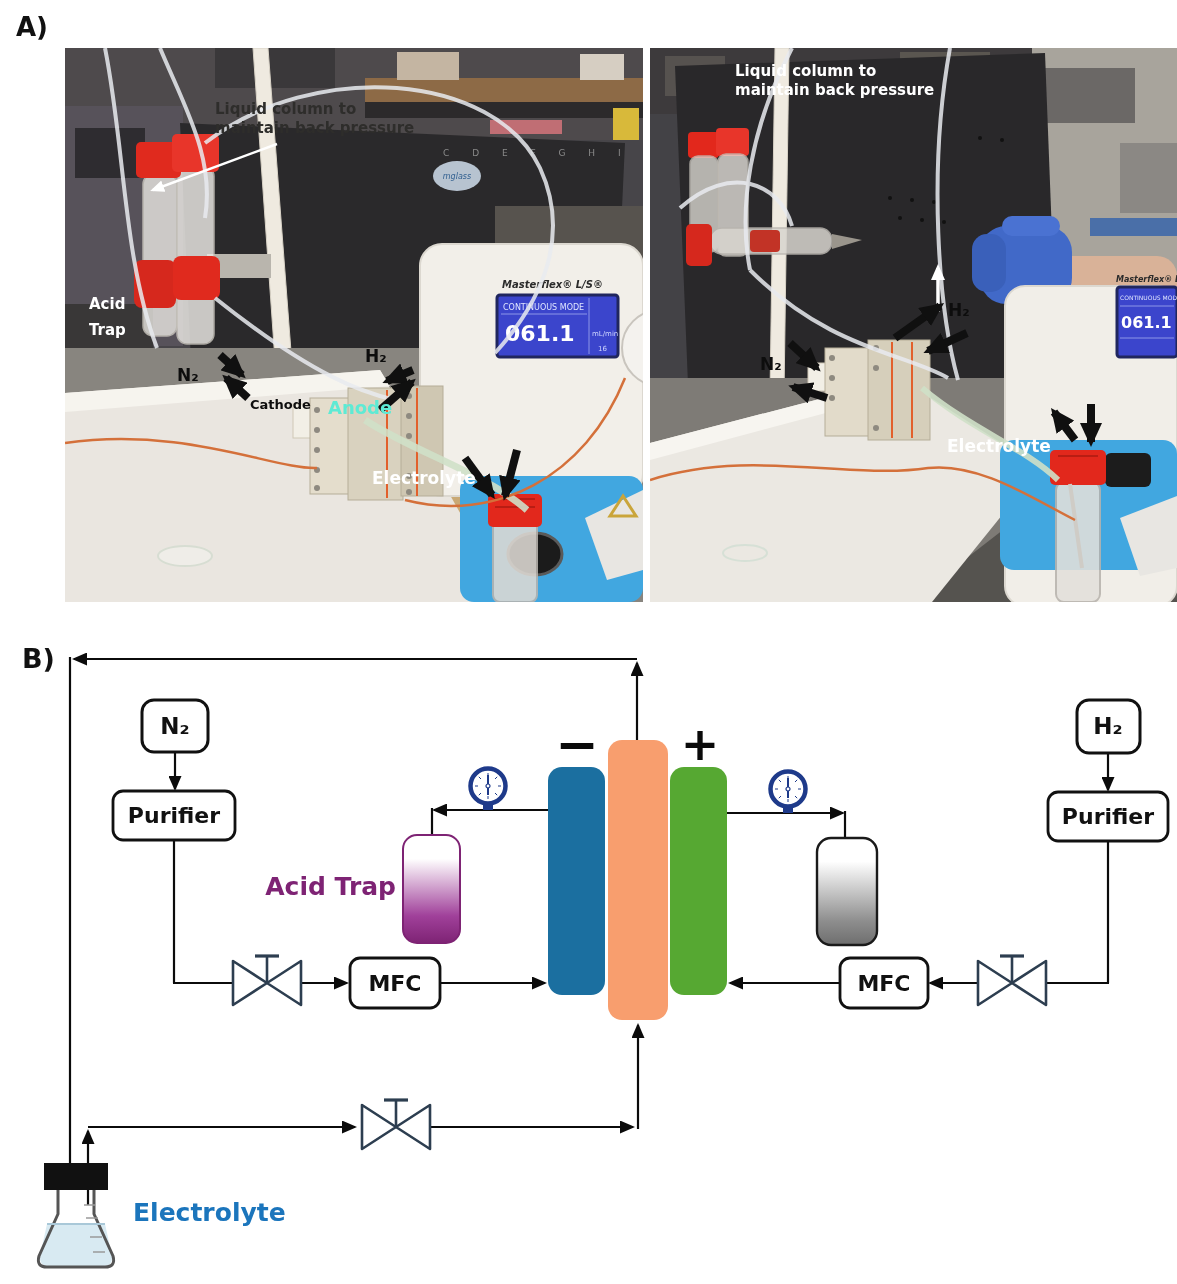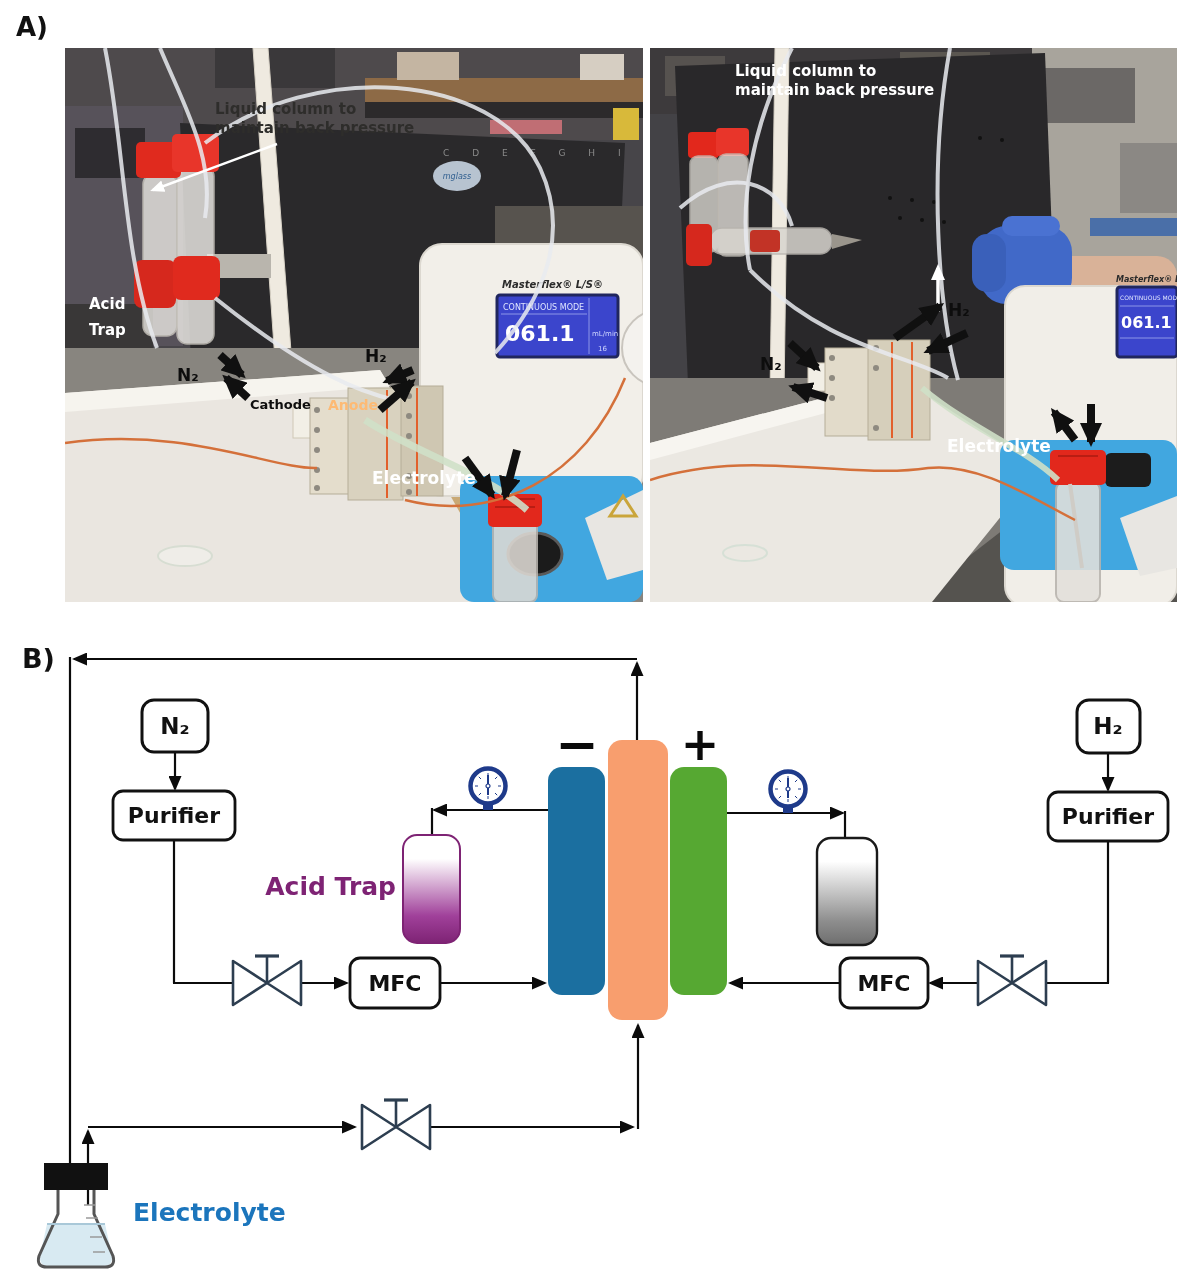--- a/index.html
+++ b/index.html
@@ -145,21 +145,21 @@
     <div class="lbl center dark" style="left:150px;top:52px;width:232px;font-size:15px;">
       <div>Liquid column to</div>
       <div>maintain back pressure</div>
     </div>
     <div class="lbl white" style="left:24px;top:247px;font-size:15px;">
       <div>Acid</div>
       <div style="margin-top:7px;">Trap</div>
     </div>
     <div class="lbl" style="left:112px;top:317px;font-size:17px;color:#0d0d0d;">N₂</div>
     <div class="lbl" style="left:185px;top:349px;font-size:13px;color:#0d0d0d;">Cathode</div>
-    <div class="lbl" style="left:263px;top:349px;font-size:14px;color:#fdba74;">Anode</div>
+    <div class="lbl" style="left:263px;top:349px;font-size:18px;color:#5eead4;">Anode</div>
     <div class="lbl" style="left:300px;top:298px;font-size:17px;color:#0d0d0d;">H₂</div>
     <div class="lbl white" style="left:307px;top:420px;font-size:17px;">Electrolyte</div>
   </div>
 
   <div class="photo" style="left:650px;top:48px;width:527px;height:554px;">
     <svg width="527" height="554" viewBox="0 0 527 554">
       <defs>
         <marker id="paR" markerUnits="userSpaceOnUse" markerWidth="24" markerHeight="22" refX="19" refY="11" orient="auto">
           <path d="M0,0 L24,11 L0,22 z" fill="#101010"></path>
         </marker>

